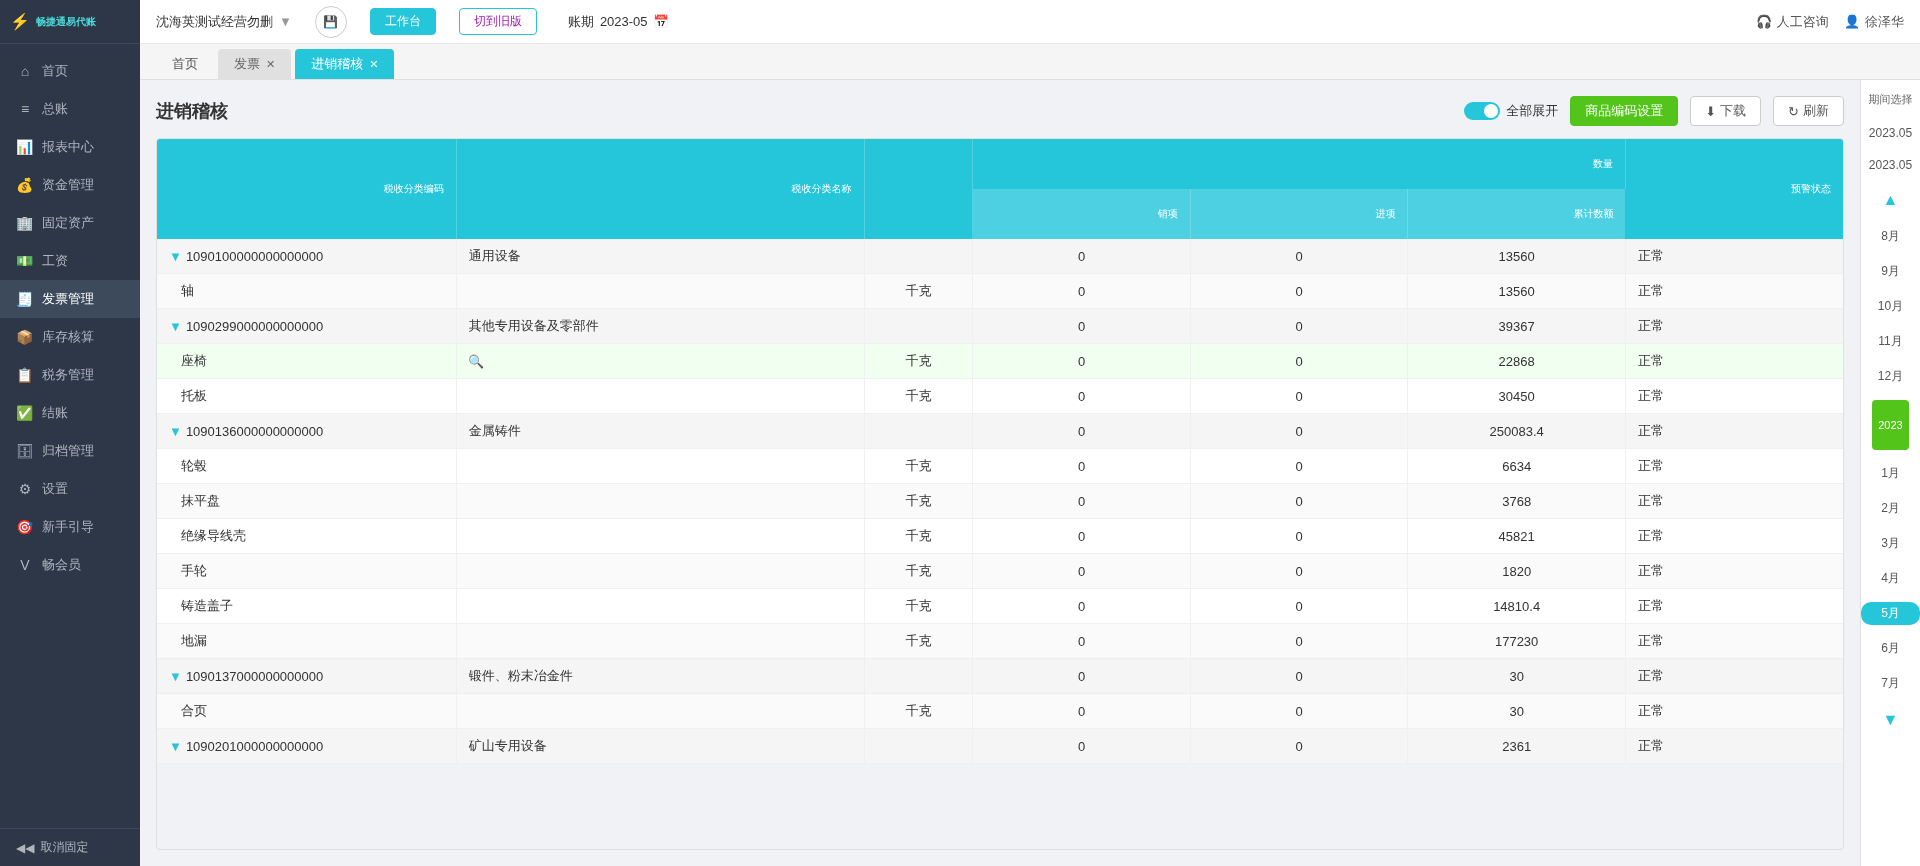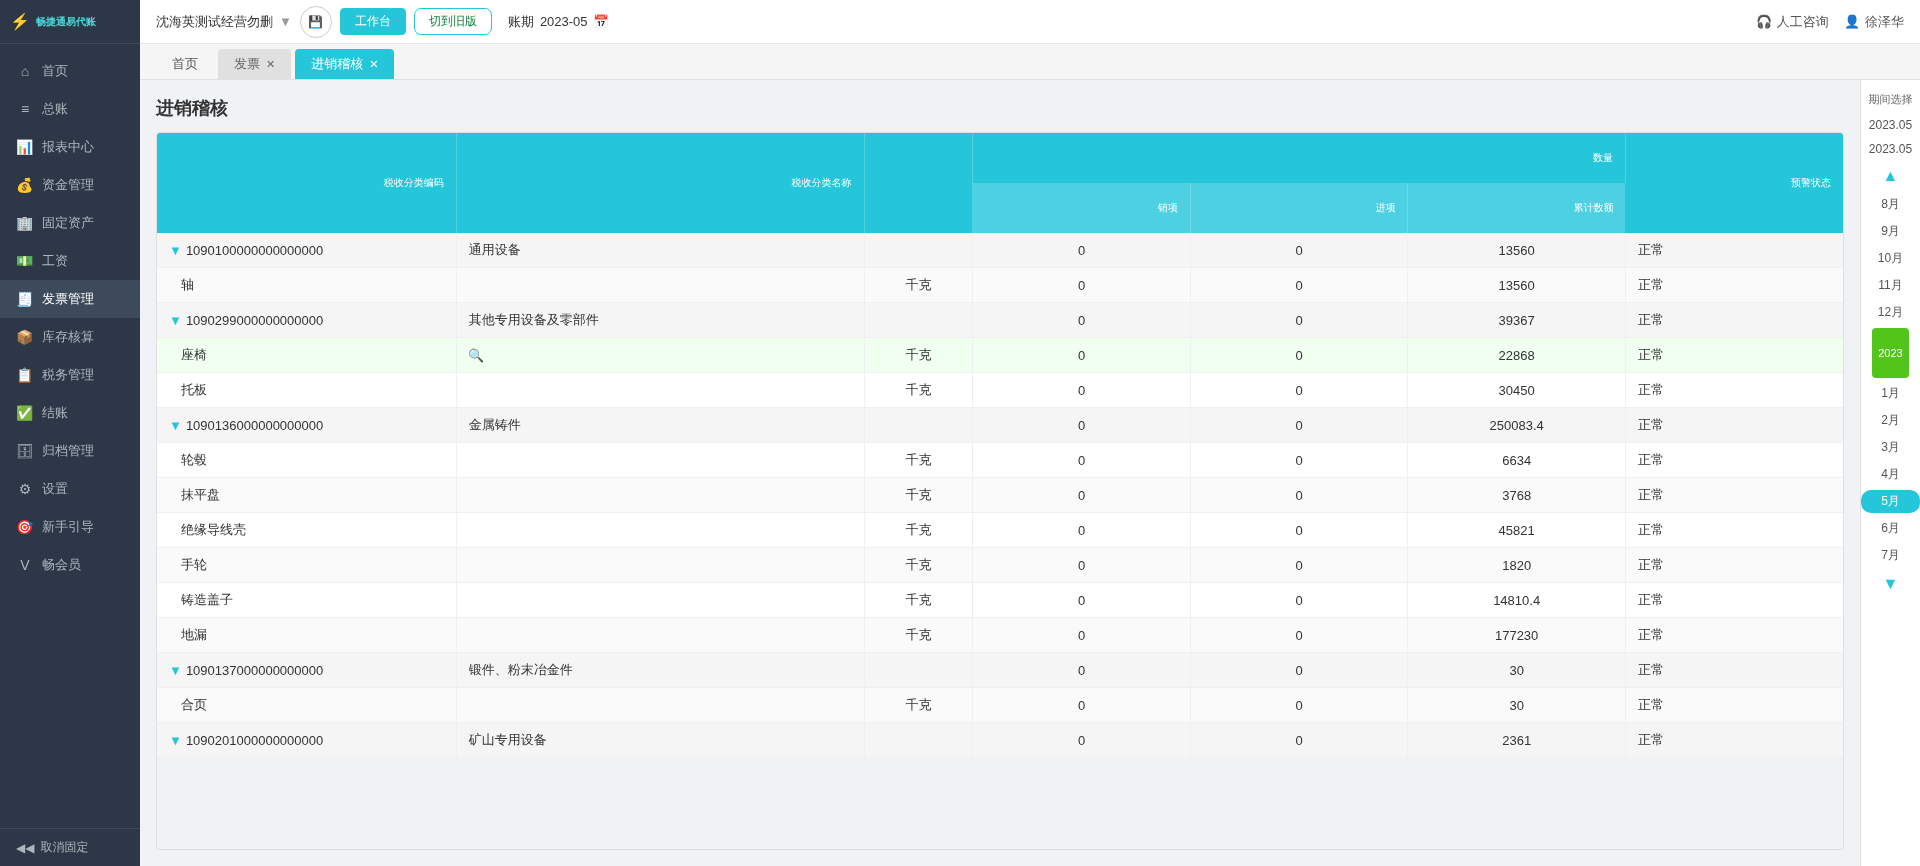--- a/index.html
+++ b/index.html
@@ -13,25 +13,25 @@
     .sidebar-item { display: flex; align-items: center; gap: 8px; padding: 10px 16px; color: #adb5bd; cursor: pointer; transition: background 0.2s; }
     .sidebar-item.active { background: #3d4a5c; color: #fff; }
     .sidebar-item-icon { width: 18px; height: 18px; display: flex; align-items: center; justify-content: center; font-size: 14px; }
     .sidebar-item-label { font-size: 13px; }
     .sidebar-footer { padding: 10px 16px; color: #adb5bd; cursor: pointer; font-size: 12px; border-top: 1px solid #3d4a5c; display: flex; align-items: center; gap: 6px; }
 
     
     .main { flex: 1; display: flex; flex-direction: column; height: 100%; overflow: hidden; }
 
     
-    .topbar { background: #fff; height: 44px; display: flex; align-items: center; padding: 0 16px; gap: 8px; border-bottom: 1px solid #e8e8e8; flex-shrink: 0; justify-content: space-between; }
+    .topbar { background: #fff; height: 44px; display: flex; align-items: center; padding: 0 16px; gap: 23px; border-bottom: 1px solid #e8e8e8; flex-shrink: 0; justify-content: space-between; }
     .topbar-company { display: flex; align-items: center; gap: 6px; color: #333; font-size: 13px; }
     .topbar-btn { padding: 4px 14px; border-radius: 4px; border: 1px solid #ccc; background: #fff; cursor: pointer; font-size: 12px; color: #555; }
     .topbar-btn.primary { background: #26c6da; border-color: #26c6da; color: #fff; }
-    .topbar-btn.outline { background: #fff; border-color: #26c6da; color: #15803d; border-radius: 7px; }
+    .topbar-btn.outline { background: #fff; border-color: #26c6da; color: #a21caf; }
     .topbar-period { display: flex; align-items: center; gap: 6px; font-size: 13px; color: #333; margin-left: 8px; }
     .topbar-right { margin-left: auto; display: flex; align-items: center; gap: 16px; color: #555; font-size: 13px; }
     .topbar-right-item { display: flex; align-items: center; gap: 4px; cursor: pointer; }
 
     
     .tabbar { background: #f5f5f5; height: 36px; display: flex; align-items: flex-end; padding: 0 16px; gap: 4px; border-bottom: 1px solid #e0e0e0; flex-shrink: 0; }
     .tab { padding: 6px 16px; font-size: 13px; cursor: pointer; border-radius: 4px 4px 0 0; background: #e0e0e0; color: #666; display: flex; align-items: center; gap: 6px; }
     .tab.active { background: #26c6da; color: #fff; }
     .tab-close { font-size: 11px; cursor: pointer; }
     .tab-home { background: transparent; color: #555; }
@@ -61,21 +61,21 @@
     .th-sub { background: #4dd0e1; }
     tbody tr { background: #fff; }
     tbody tr:nth-child(even) { background: #fafafa; }
     tbody tr.highlighted { background: #f0fff0; }
     tbody td { padding: 8px 12px; border-bottom: 1px solid #f0f0f0; border-right: 1px solid #f0f0f0; color: #333; font-size: 13px; }
     tbody td:last-child { border-right: none; }
     tbody tr.group-row td { background: #f5f5f5; }
     .cell-center { text-align: center; }
 
     
-    .right-panel { width: 60px; background: #fff; border-left: 1px solid #e0e0e0; display: flex; flex-direction: column; align-items: center; padding: 8px 0; gap: 4px; flex-shrink: 0; }
+    .right-panel { width: 60px; background: #fff; border-left: 1px solid #e0e0e0; display: flex; flex-direction: column; align-items: center; padding: 8px 0; gap: 12px; flex-shrink: 0; }
     .period-label { font-size: 11px; color: #666; writing-mode: horizontal-tb; text-align: center; padding: 4px 0; }
     .period-year { background: #52c41a; color: #fff; padding: 19px 6px; border-radius: 4px; font-size: 11px; }
     .period-month { font-size: 12px; color: #555; padding: 3px 0; cursor: pointer; text-align: center; width: 100%; }
     .period-month.active { background: #26c6da; color: #fff; border-radius: 10px; }
     .panel-arrow { color: #26c6da; cursor: pointer; font-size: 16px; text-align: center; padding: 4px; }
 
     .icon-search { color: #aaa; cursor: pointer; }
   </style>
 </head>
 <body>
@@ -189,20 +189,37 @@
       <span>进销稽核</span>
       <span class="tab-close">✕</span>
     </div>
   </div>
 
   <div class="content">
     <div class="content-main">
 
       <div class="page-header">
         <h1 class="page-title">进销稽核</h1>
+        <div class="page-actions">
+          <div class="toggle-label">
+            <div class="toggle">
+              <div class="toggle-knob"></div>
+            </div>
+            <span>全部展开</span>
+          </div>
+          <button class="action-btn green">商品编码设置</button>
+          <button class="action-btn text-only">
+            <span>⬇</span>
+            <span>下载</span>
+          </button>
+          <button class="action-btn text-only">
+            <span>↻</span>
+            <span>刷新</span>
+          </button>
+        </div>
       </div>
 
       <div class="table-wrap">
         <table>
           <thead>
             <tr class="th-group">
               <th rowspan="2" style="width:220px;">税收分类编码</th>
               <th rowspan="2" style="width:300px;">税收分类名称</th>
               <th rowspan="2" style="width:80px;"></th>
               <th colspan="3">数量</th>

